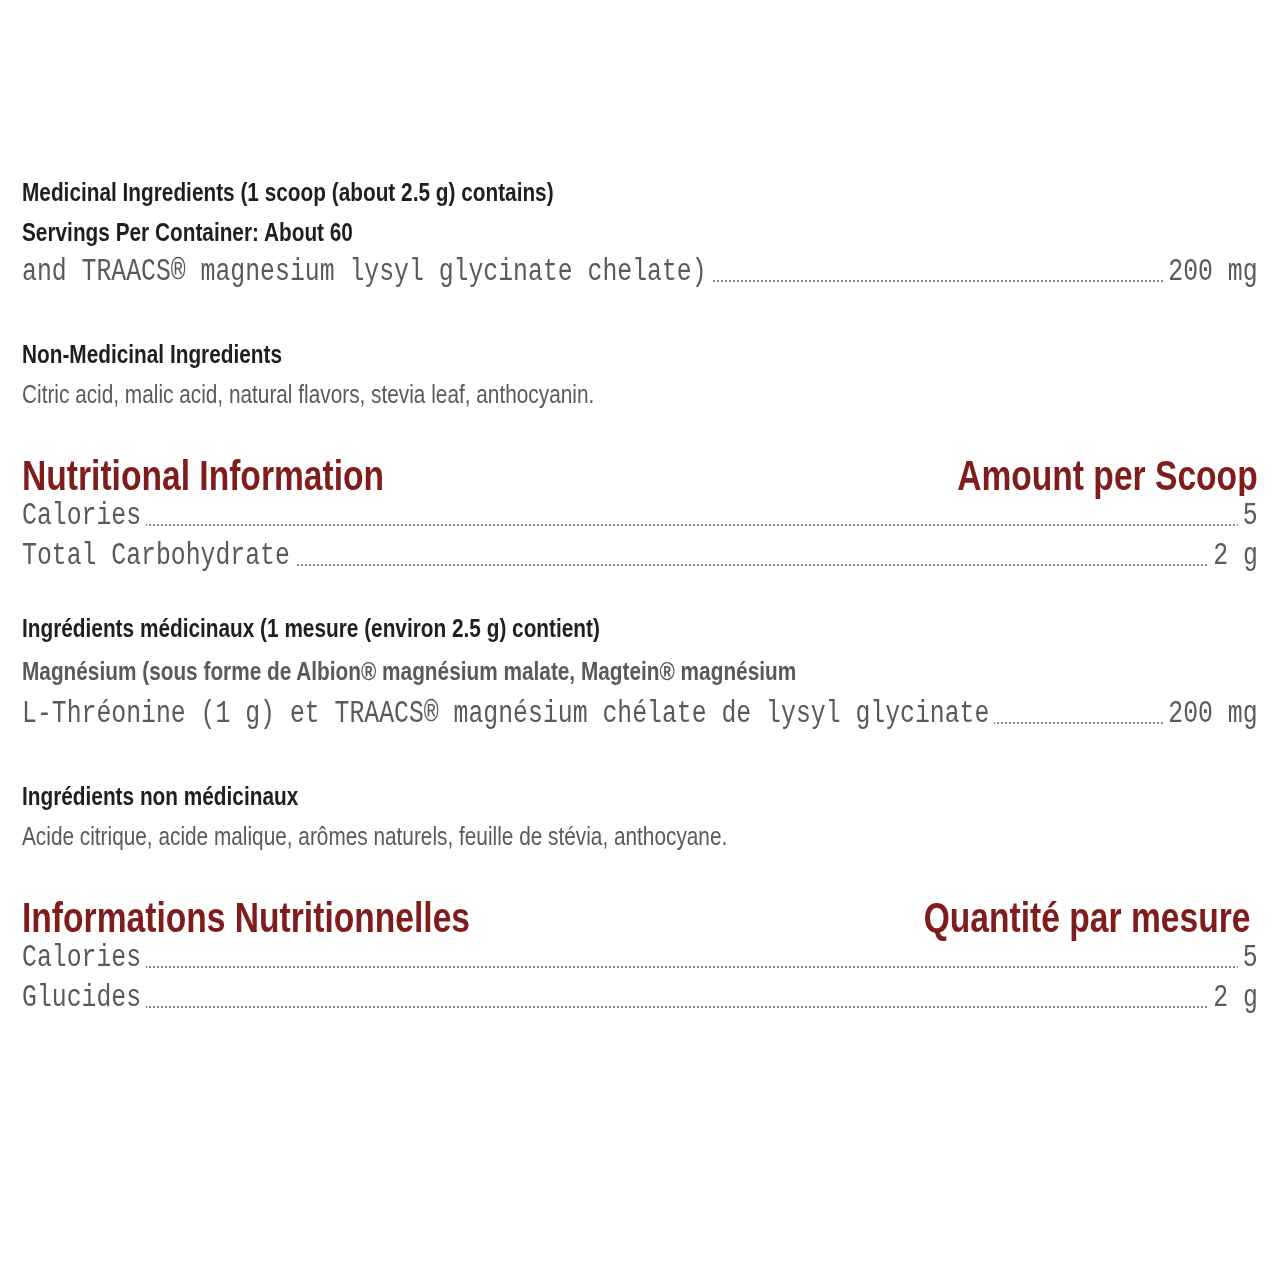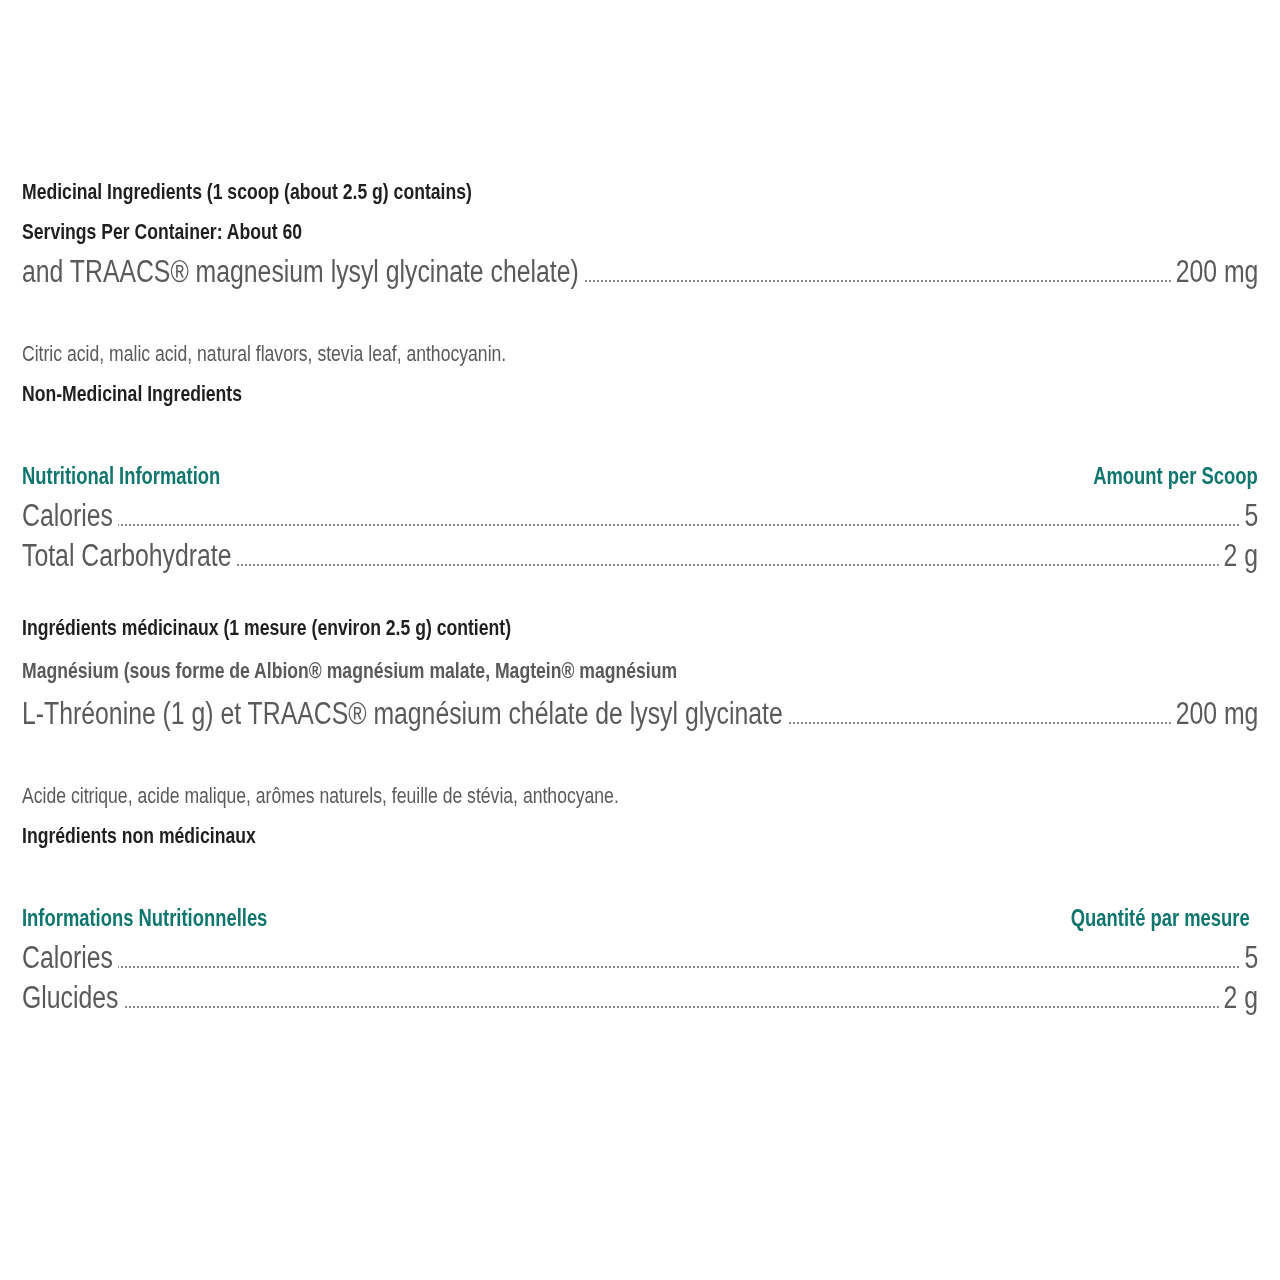--- a/index.html
+++ b/index.html
@@ -1,42 +1,42 @@
 <!DOCTYPE html>
 <html><head>
   <meta charset="utf-8">
   <style>
     html, body { margin: 0; padding: 0; background: #ffffff; }
     body { width: 1280px; height: 1280px; position: relative; overflow: hidden; }
     .label { position: absolute; left: 22px; top: 172px; width: 1236px; }
     .line {
       position: relative; height: 40px; line-height: 40px;
-      font-family: "Liberation Sans", sans-serif; font-size: 22px;
+      font-family: "Liberation Sans", sans-serif; font-size: 26px;
       white-space: nowrap;
     }
     .inner { position: absolute; left: 0; top: 0; transform: scaleX(0.80); transform-origin: left center; }
     .bold { font-weight: bold; color: #1f1f1f; }
     .reg { color: #5a5a5a; }
     .section { margin-bottom: 42px; }
     .leader-row {
       position: relative; height: 40px; line-height: 40px;
-      font-family: Liberation Sans, sans-serif; font-size: 31px; color: #5a5a5a;
+      font-family: Liberation Mono, monospace; font-size: 31px; color: #5a5a5a;
     }
     .leader-row .left, .leader-row .right {
       position: absolute; top: 0; background: #fff; white-space: nowrap;
       transform: scaleX(0.80);
     }
     .leader-row .left { left: 0; transform-origin: left center; padding-right: 6px; }
     .leader-row .right { right: 0; transform-origin: right center; padding-left: 6px; }
     .leader-row .dots {
       position: absolute; left: 0; right: 0; bottom: 10px;
       border-bottom: 2px dotted #8a8a8a;
     }
     .header-row { position: relative; height: 40px; line-height: 40px;
-      font-family: "Liberation Sans", sans-serif; font-size: 23px; font-weight: bold; color: #0f766e; text-decoration: underline; }
+      font-family: "Liberation Sans", sans-serif; font-size: 42px; font-weight: bold; color: #7f1d1d; text-decoration: underline; }
     .header-row .left { position: absolute; left: 0; top: 0; transform: scaleX(0.80); transform-origin: left center; white-space: nowrap; }
     .header-row .right { position: absolute; right: 0; top: 0; transform: scaleX(0.80); transform-origin: right center; white-space: nowrap; }
   </style>
 </head>
 <body>
 
 <div class="label">
 
   <div class="section">
     <div class="line">
@@ -47,24 +47,24 @@
       </div>
     <div class="leader-row">
       <div class="dots"></div>
       <span class="left">and TRAACS® magnesium lysyl glycinate chelate)</span>
       <span class="right">200 mg</span>
     </div>
   </div>
 
   <div class="section">
     <div class="line">
-        <span class="inner reg">Citric acid, malic acid, natural flavors, stevia leaf, anthocyanin.</span>
+        <span class="inner bold">Non-Medicinal Ingredients</span>
       </div>
     <div class="line">
-        <span class="inner bold">Non-Medicinal Ingredients</span>
+        <span class="inner reg">Citric acid, malic acid, natural flavors, stevia leaf, anthocyanin.</span>
       </div>
   </div>
 
   <div class="section">
     <div class="header-row">
       <span class="left">Nutritional Information</span>
       <span class="right">Amount per Scoop</span>
     </div>
     <div class="leader-row">
       <div class="dots"></div>
@@ -87,24 +87,24 @@
       </div>
     <div class="leader-row">
       <div class="dots"></div>
       <span class="left">L-Thréonine (1 g) et TRAACS® magnésium chélate de lysyl glycinate</span>
       <span class="right">200 mg</span>
     </div>
   </div>
 
   <div class="section">
     <div class="line">
-        <span class="inner reg">Acide citrique, acide malique, arômes naturels, feuille de stévia, anthocyane.</span>
+        <span class="inner bold">Ingrédients non médicinaux</span>
       </div>
     <div class="line">
-        <span class="inner bold">Ingrédients non médicinaux</span>
+        <span class="inner reg">Acide citrique, acide malique, arômes naturels, feuille de stévia, anthocyane.</span>
       </div>
   </div>
 
   <div class="section">
     <div class="header-row">
       <span class="left">Informations Nutritionnelles</span>
       <span class="right" style="right:8px;">Quantité par mesure</span>
     </div>
     <div class="leader-row">
       <div class="dots"></div>

